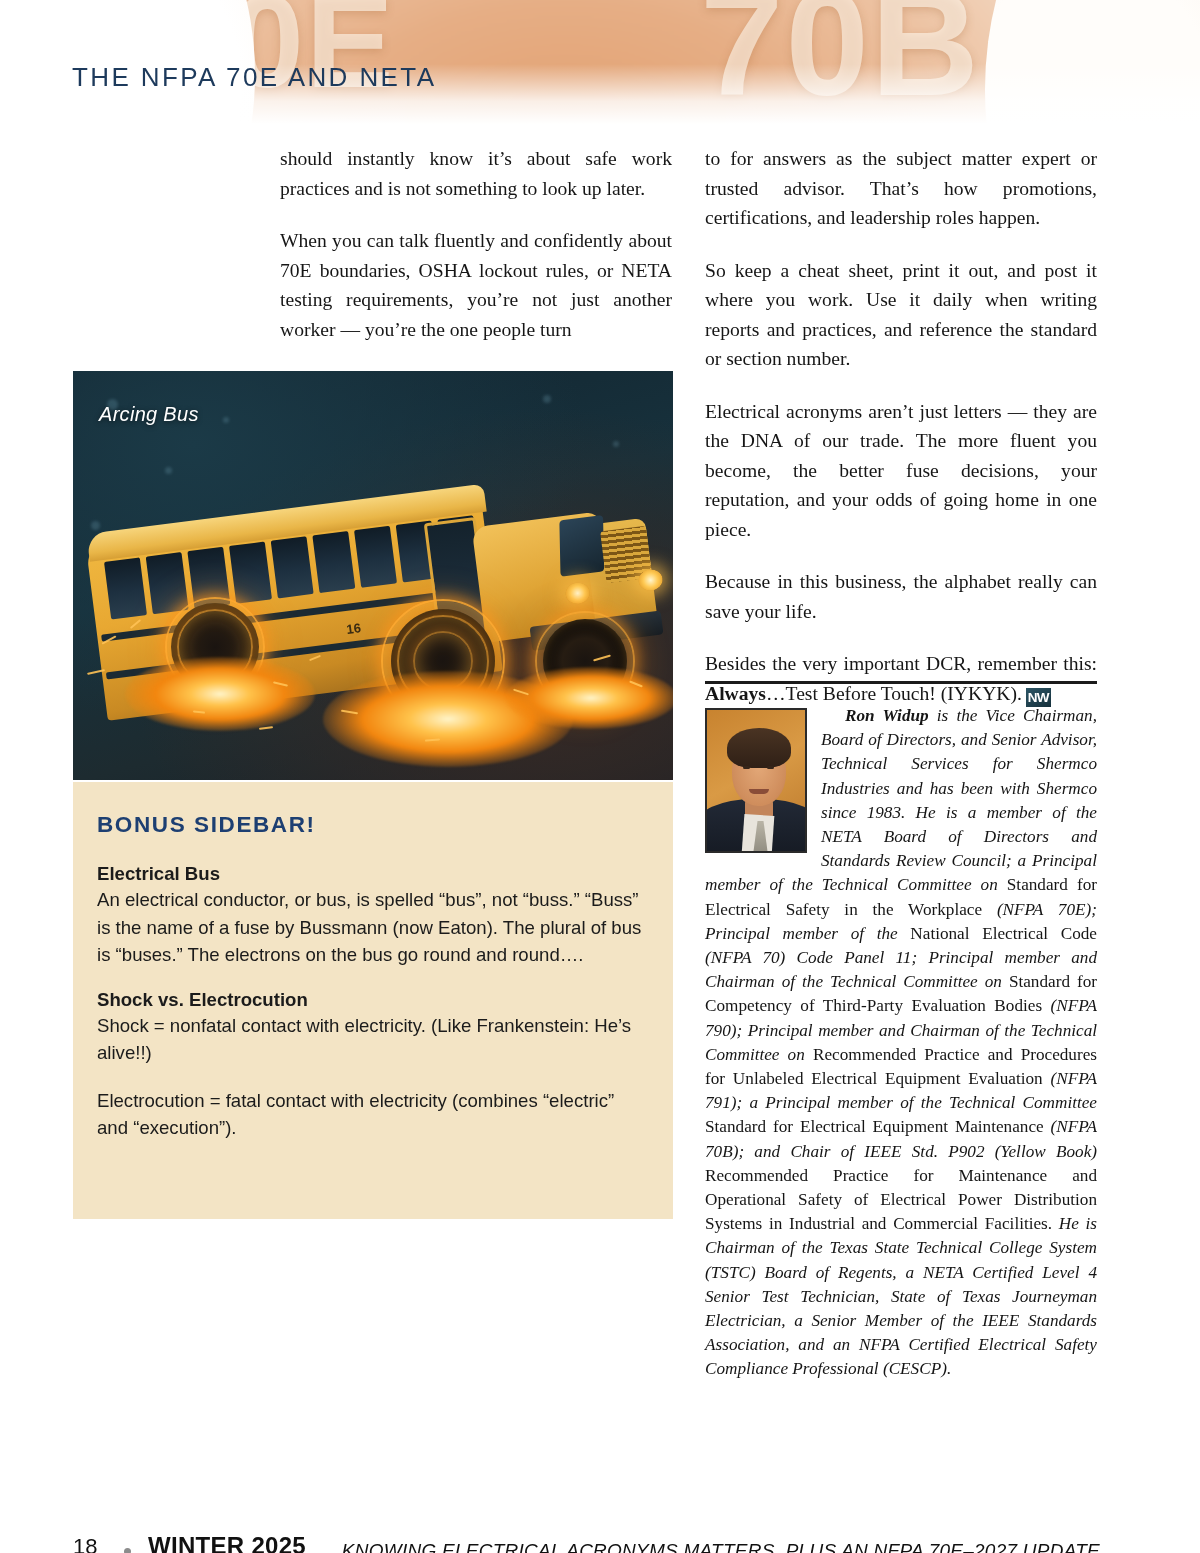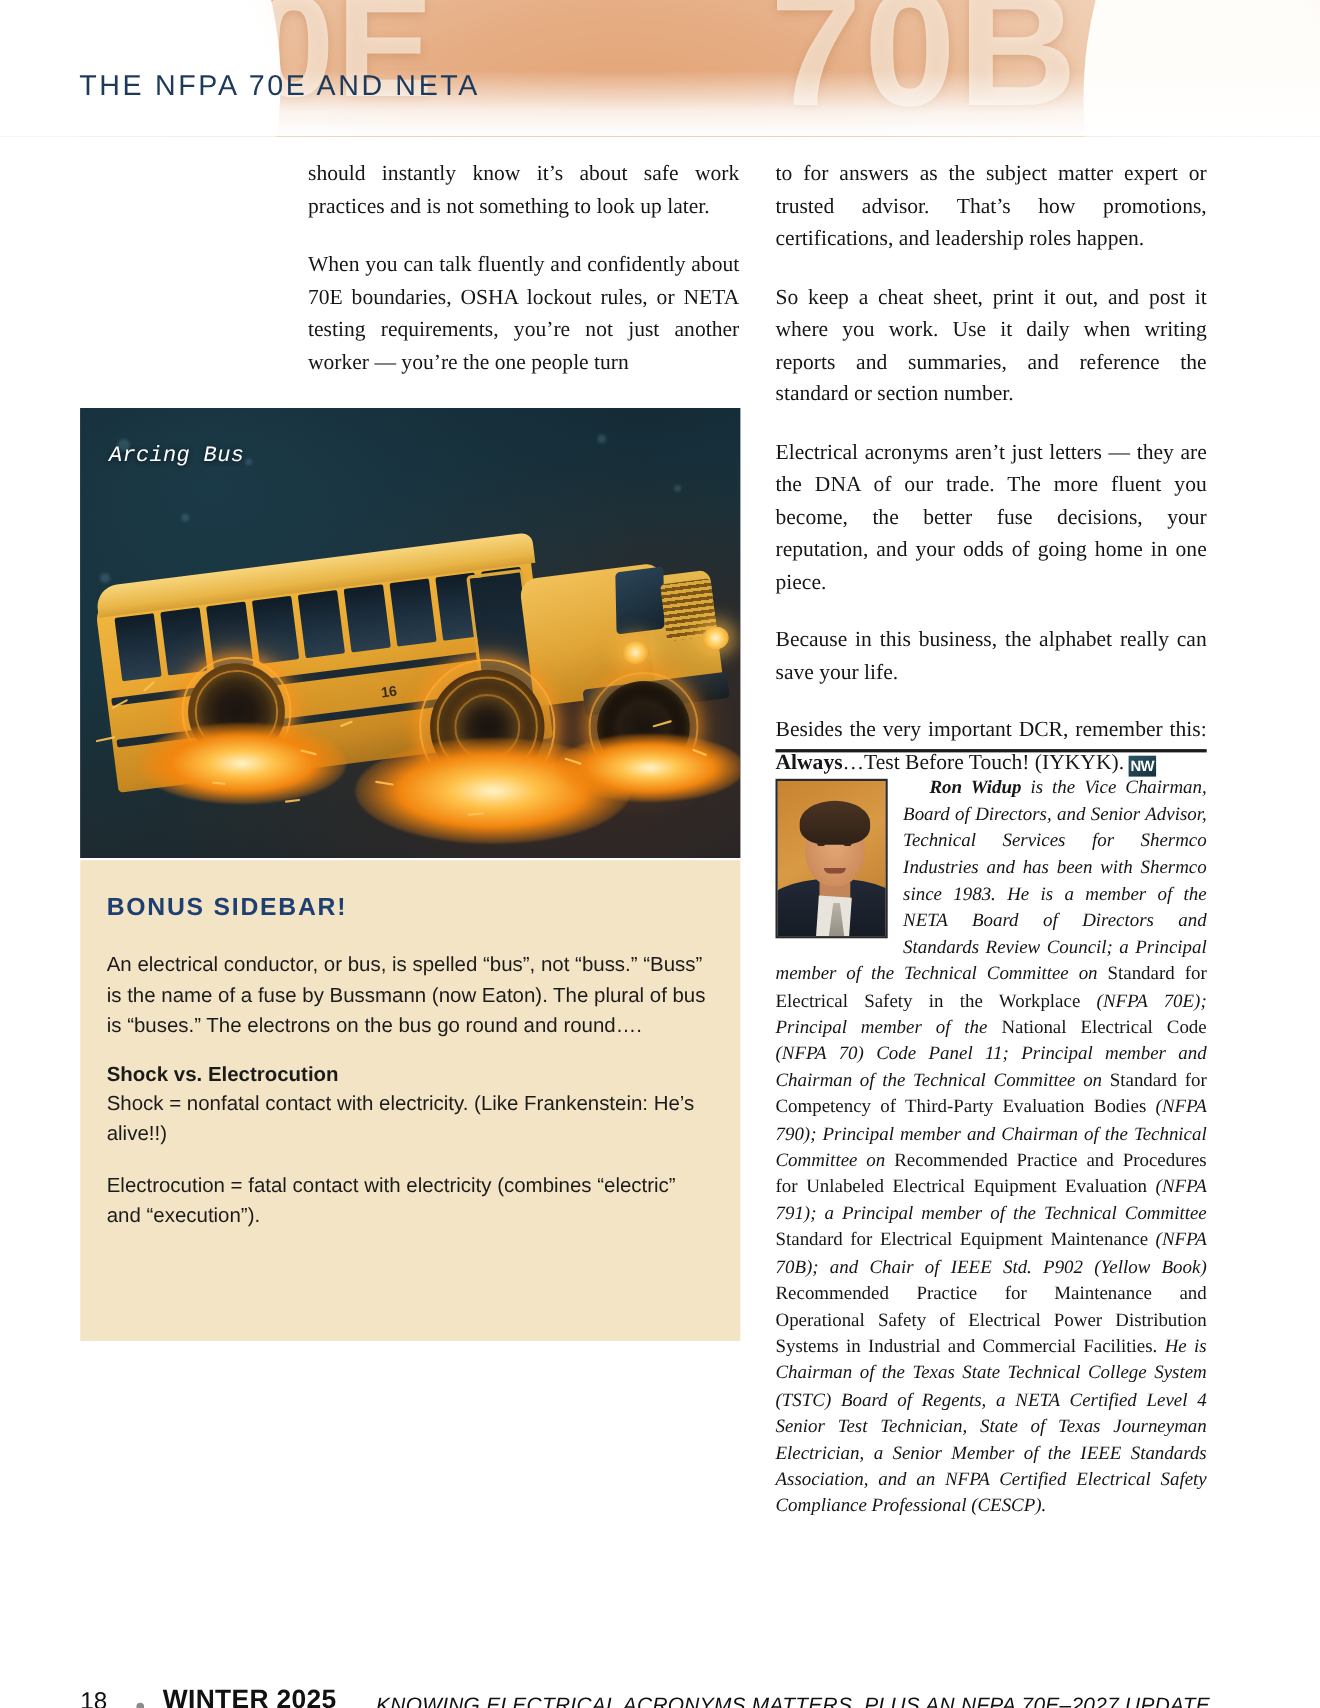--- a/index.html
+++ b/index.html
@@ -222,21 +222,21 @@
   }
   .burst {
     position: absolute; border-radius: 50%;
     background: radial-gradient(ellipse at 50% 50%, #fff4c8 0%, #ffc24a 22%, #f2860f 48%, rgba(200,70,0,0) 76%);
     filter: blur(1px);
   }
   .spark { position: absolute; background: #ffc255; border-radius: 1px; opacity: .9; }
 
   .photo-caption {
     position: absolute; left: 26px; top: 32px;
-    font-family: Liberation Mono, monospace;
+    font-family: Liberation Sans, sans-serif;
     font-style: italic;
     font-size: 20px;
     color: #ffffff;
     text-shadow: 0 1px 5px rgba(0,0,0,.6);
     letter-spacing: .3px;
   }
 
   
   .sidebar {
     position: absolute;
@@ -372,21 +372,21 @@
   <div class="header-title">THE NFPA 70E AND NETA</div>
 </div>
 
 <div class="col-left">
   <p class="body-p">should instantly know it’s about safe work practices and is not something to look up later.</p>
   <p class="body-p">When you can talk fluently and confidently about 70E boundaries, OSHA lockout rules, or NETA testing requirements, you’re not just another worker — you’re the one people turn</p>
 </div>
 
 <div class="col-right">
   <p class="body-p">to for answers as the subject matter expert or trusted advisor. That’s how promotions, certifications, and leadership roles happen.</p>
-  <p class="body-p">So keep a cheat sheet, print it out, and post it where you work. Use it daily when writing reports and summaries, and reference the standard or section number.</p>
+  <p class="body-p">So keep a cheat sheet, print it out, and post it where you work. Use it daily when writing reports and practices, and reference the standard or section number.</p>
   <p class="body-p">Electrical acronyms aren’t just letters — they are the DNA of our trade. The more fluent you become, the better fuse decisions, your reputation, and your odds of going home in one piece.</p>
   <p class="body-p">Because in this business, the alphabet really can save your life.</p>
   <p class="body-p"><span>Besides the very important DCR, remember this: </span><b>Always</b><span>…Test Before Touch! (IYKYK).</span><span class="endmark">NW</span></p>
 </div>
 
 <div class="photo-wrap">
   <div class="sky"></div>
   <div class="sky-specks">
     <div class="speck" style="left:34px;  top:28px;  width:11px; height:11px;"></div>
     <div class="speck" style="left:92px;  top:96px;  width:7px;  height:7px;"></div>
@@ -453,20 +453,21 @@
     <div class="spark" style="left:352px; top:368px; width:15px; height:2px; transform:rotate(-5deg);"></div>
   </div>
 
   <div class="photo-caption">Arcing Bus</div>
 </div>
 
 <div class="sidebar">
   <div class="sidebar-title">BONUS SIDEBAR!</div>
 
 
+  <div class="sb-head">Electrical Bus</div>
   <div class="sb-text">An electrical conductor, or bus, is spelled “bus”, not “buss.” “Buss” is the name of a fuse by Bussmann (now Eaton). The plural of bus is “buses.” The electrons on the bus go round and round….</div>
 
   <div class="sb-head">Shock vs. Electrocution</div>
   <div class="sb-text sb-tight">Shock = nonfatal contact with electricity. (Like Frankenstein: He’s alive!!)</div>
 
   <div class="sb-text">Electrocution = fatal contact with electricity (combines “electric” and “execution”).</div>
 </div>
 
 <div class="bio-rule"></div>
 <div class="bio-block">

